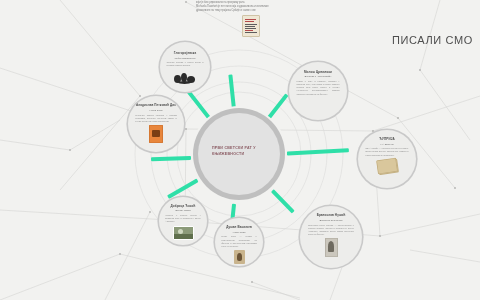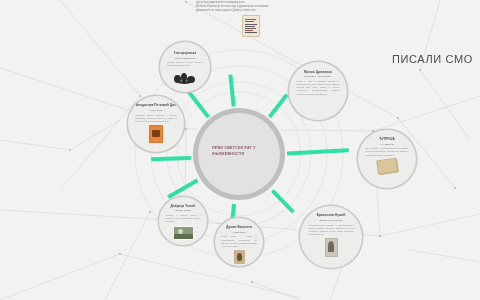--- a/index.html
+++ b/index.html
@@ -144,21 +144,21 @@
   .top-block{
     position:absolute;left:196px;top:1px;width:104px;
     z-index:5;
   }
   .tb-line{
     font-size:2.6px;color:#7d7d7d;line-height:1.5;text-align:left;
   }
 
   
   .big-label{
-    position:absolute;left:392px;top:53px;
+    position:absolute;left:392px;top:34px;
     font-size:11px;color:#4e4e4e;letter-spacing:.6px;
     z-index:7;white-space:nowrap;
   }
 </style>
 </head>
 <body>
 
 <div id="canvas">
 
   <svg class="layer" viewBox="0 0 480 300" preserveAspectRatio="none">

